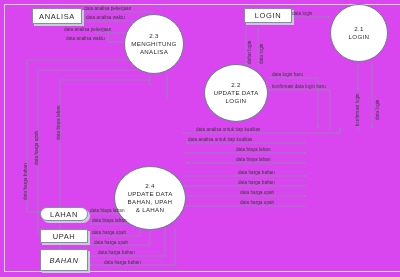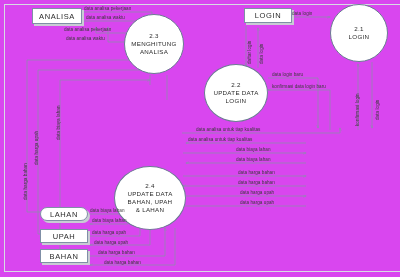--- a/index.html
+++ b/index.html
@@ -120,21 +120,21 @@
 
 
   <div class="ent shadow" style="left:40px;top:207px;width:48px;height:14px;border-radius:7px;">
     <span>LAHAN</span>
   </div>
 
   <div class="ent shadow" style="left:40px;top:229px;width:48px;height:14px;">
     <span>UPAH</span>
   </div>
 
-  <div class="ent shadow" style="left:40px;top:249px;width:48px;height:14px;">
+  <div class="ent shadow" style="left:40px;top:249px;width:48px;height:22px;font-style:italic;">
     <span>BAHAN</span>
   </div>
 
   <div class="proc" style="left:330px;top:4px;width:58px;height:58px;">
     <span class="num">2.1</span>
     <span>LOGIN</span>
   </div>
 
   <div class="proc" style="left:204px;top:64px;width:64px;height:58px;">
     <span class="num">2.2</span>

